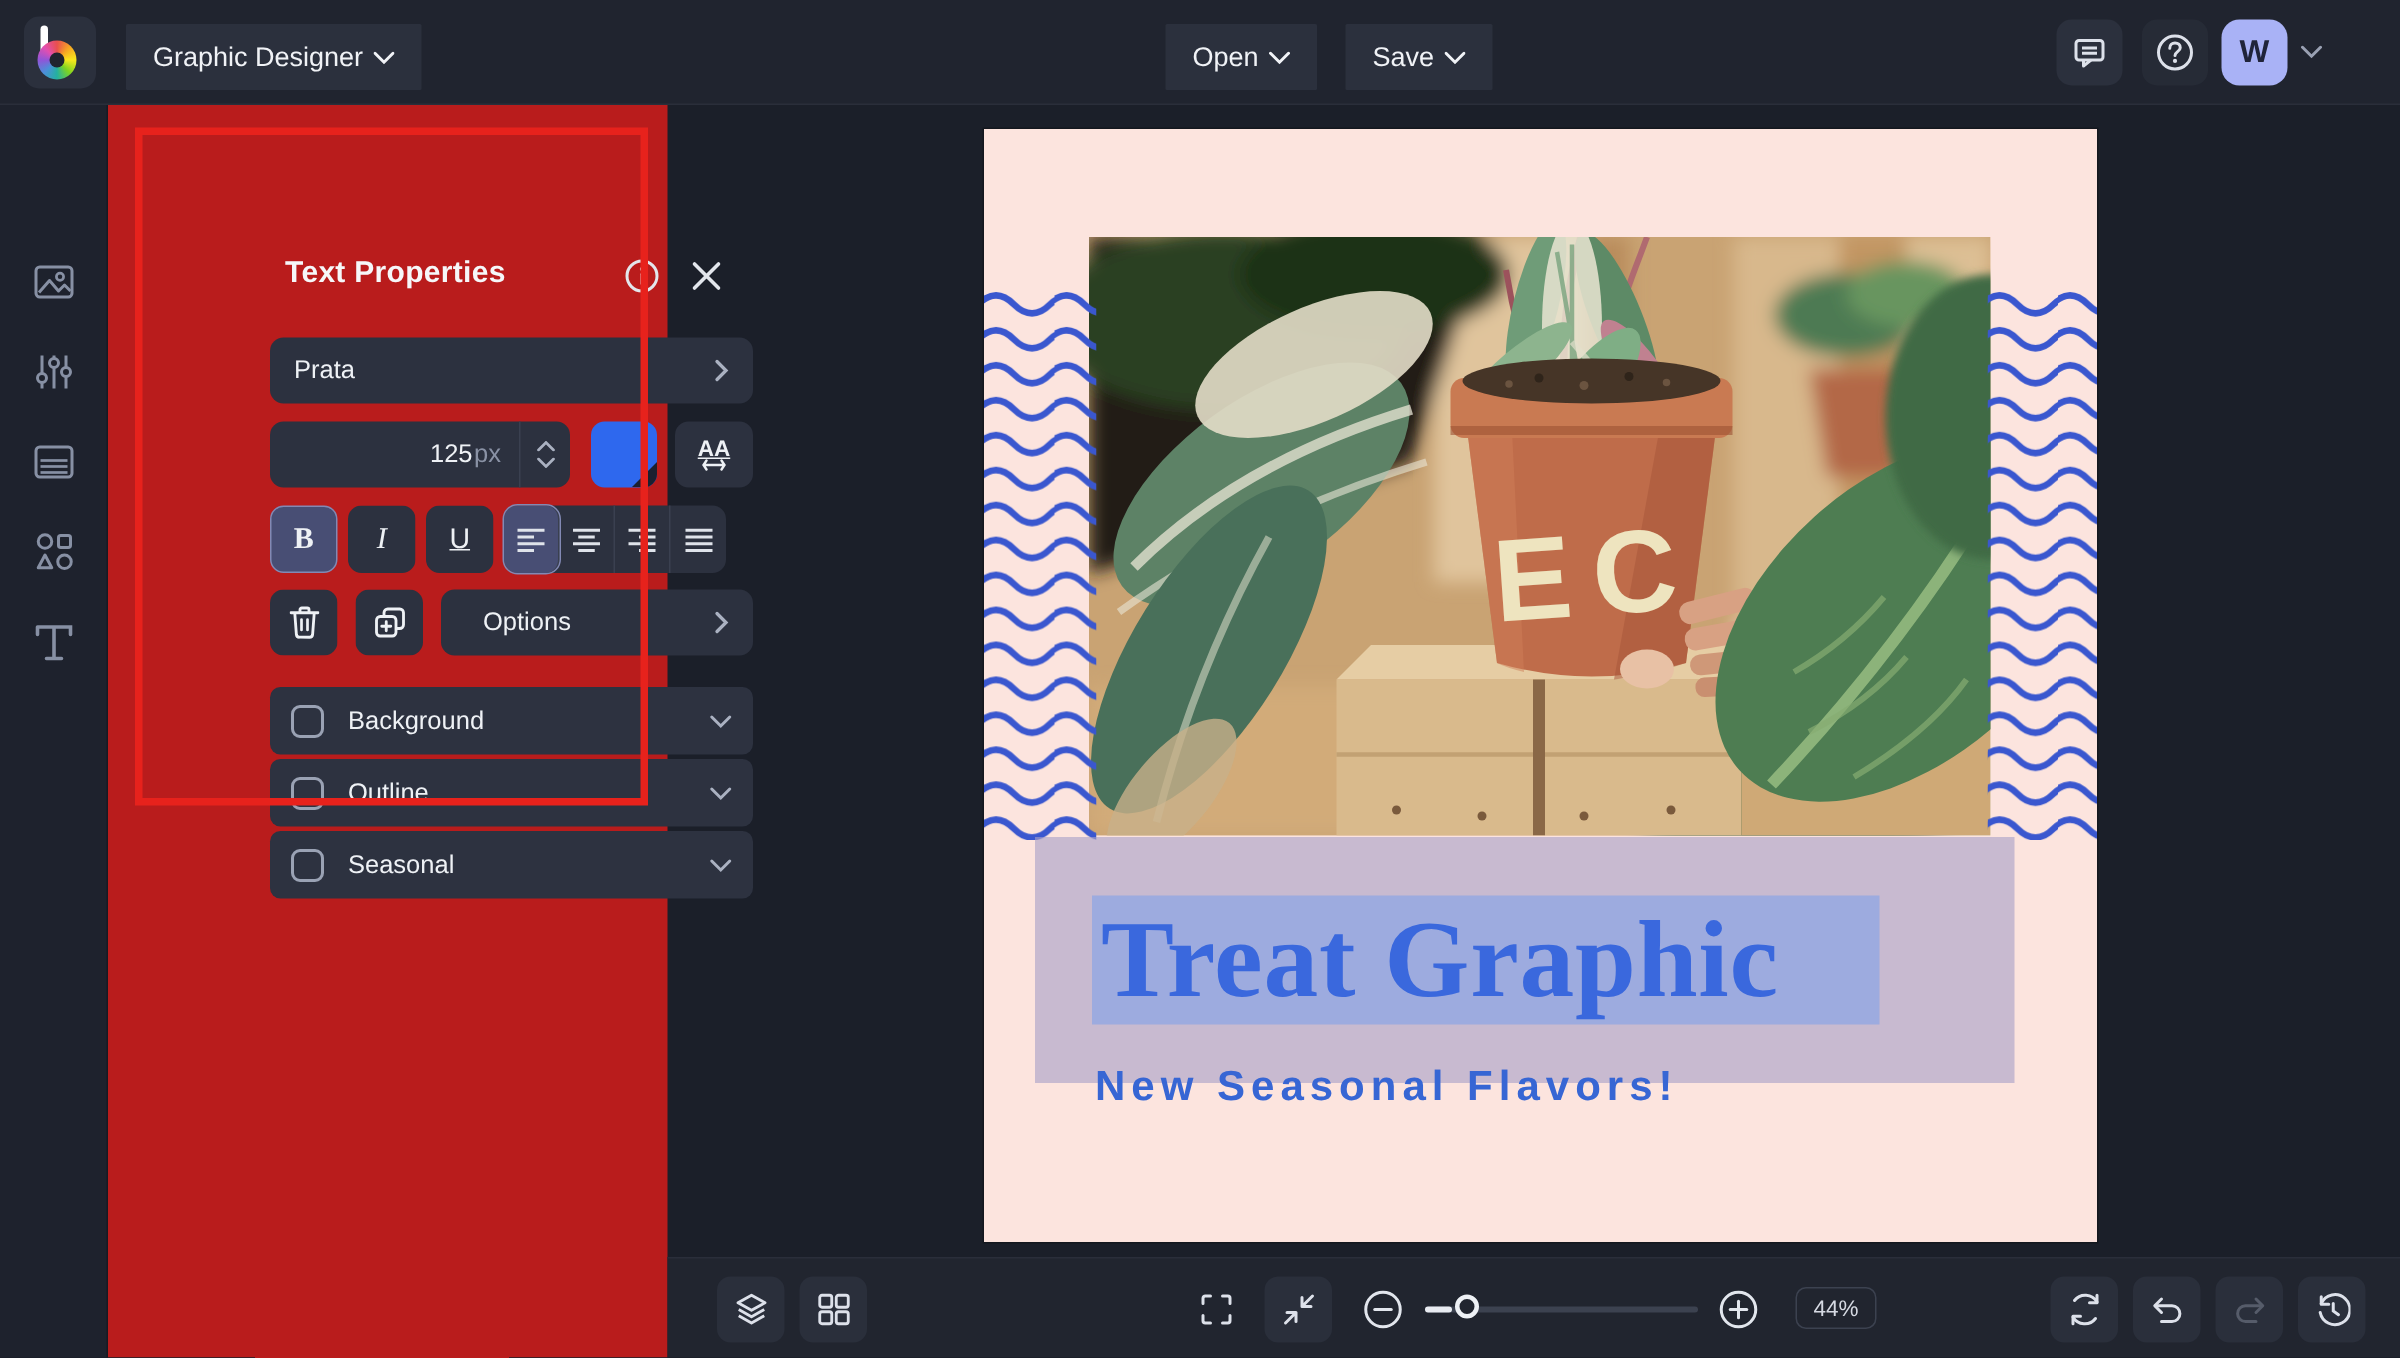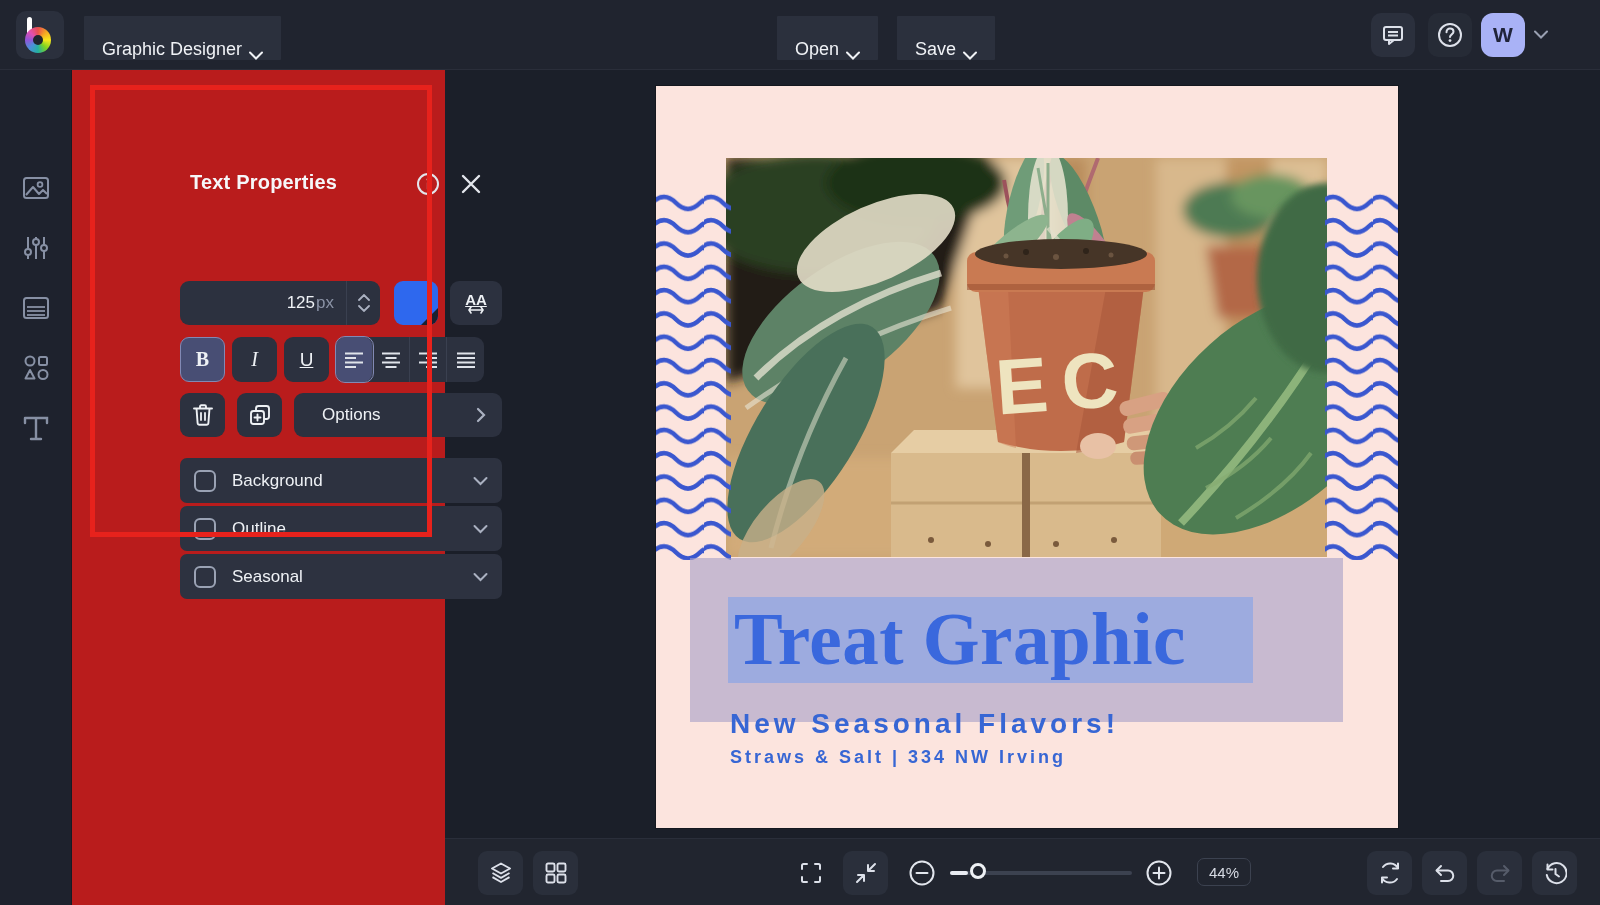--- a/index.html
+++ b/index.html
@@ -14,21 +14,21 @@
 
   
   #topbar { left:0; top:0; width:1600px; height:70px; background:#20242f; border-bottom:1px solid #2a2e3a; z-index:20; }
   .tile { background:#2b303d; border-radius:10px; display:flex; align-items:center; justify-content:center; color:#dde1ea; cursor:pointer; }
   #logo-tile { left:16px; top:11px; width:48px; height:48px; }
   .logo-b { position:relative; width:30px; height:36px; }
   .logo-stem { position:absolute; left:2px; top:0; width:5px; height:30px; background:#fff; border-radius:3px; }
   .logo-wheel { position:absolute; left:0; bottom:0; width:26px; height:26px; border-radius:50%;
      background:conic-gradient(#e94f4f,#f5a623,#f8e71c,#7ed321,#24b0a0,#4a90d9,#9055d8,#e24fb0,#e94f4f); }
   .logo-wheel::after { content:""; position:absolute; left:8px; top:8px; width:10px; height:10px; border-radius:50%; background:#20242f; }
-  .menu-btn { background:#2b303d; border-radius:1px; display:flex; align-items:flex-end; gap:7px; padding:0 18px; font-size:18px; color:#f0f2f6; cursor:pointer; }
+  .menu-btn { background:#2b303d; border-radius:1px; display:flex; align-items:center; gap:7px; padding:0 18px; font-size:18px; color:#f0f2f6; cursor:pointer; }
   #app-menu { left:84px; top:16px; height:44px; }
   #open-btn { left:777px; top:16px; height:44px; }
   #save-btn { left:897px; top:16px; height:44px; }
   .chev-down { width:14px; height:9px; }
   #comment-tile { left:1371px; top:13px; width:44px; height:44px; }
   #help-tile { left:1428px; top:13px; width:44px; height:44px; background:#262b36; }
   #avatar { left:1481px; top:13px; width:44px; height:44px; border-radius:12px; background:#a9b2f6; color:#20243a; font-size:21px; font-weight:800; display:flex; align-items:center; justify-content:center; cursor:pointer; }
   #avatar-chev { left:1534px; top:30px; color:#99a0b2; }
 
   
@@ -186,20 +186,26 @@
       <circle cx="12" cy="7.4" r="1.4" fill="currentColor"></circle>
       <line x1="12" y1="10.8" x2="12" y2="17" stroke="currentColor" stroke-width="2.2" stroke-linecap="round"></line>
     </svg>
   </div>
   <div id="close-btn" class="icon-btn">
     <svg width="20" height="20" viewBox="0 0 20 20">
       <path d="M2 2 L18 18 M18 2 L2 18" stroke="currentColor" stroke-width="2.4" stroke-linecap="round"></path>
     </svg>
   </div>
 
+  <div id="font-row" class="row-box">
+    <span>Prata</span>
+    <svg width="10" height="16" viewBox="0 0 10 16">
+        <path d="M2 2 L8 8 L2 14" fill="none" stroke="#aab1c1" stroke-width="2.2" stroke-linecap="round"></path>
+      </svg>
+  </div>
 
   <div id="size-box" class="row-box">
     <div id="size-val">
       <span>125</span>
         <span class="unit">px</span>
     </div>
     <div id="stepper">
       <svg width="12" height="7" viewBox="0 0 12 7">
           <path d="M1 6 L6 1 L11 6" fill="none" stroke="currentColor" stroke-width="1.8" stroke-linecap="round"></path>
         </svg>
@@ -416,21 +422,20 @@
       </defs>
       <rect width="73" height="372" fill="url(#wavR)"></rect>
     </svg>
 
     <div id="lavender-box"></div>
 
     <div id="selection">
       <div id="headline">Treat Graphic</div>
     </div>
     <div id="subheadline">New Seasonal Flavors!</div>
-    <div id="address">Straws &amp; Salt  |  334 NW Irving</div>
   </div>
 </main>
 
 <footer id="toolbar" class="abs">
   <div class="tb-tile" style="left:33px">
     <svg width="24" height="24" viewBox="0 0 24 24">
       <path d="M12 2.5 L21 7.5 L12 12.5 L3 7.5 Z" fill="none" stroke="currentColor" stroke-width="1.9" stroke-linejoin="round"></path>
       <path d="M3.5 12 L12 16.8 L20.5 12" fill="none" stroke="currentColor" stroke-width="1.9" stroke-linejoin="round"></path>
       <path d="M3.5 16.2 L12 21 L20.5 16.2" fill="none" stroke="currentColor" stroke-width="1.9" stroke-linejoin="round"></path>
     </svg>

